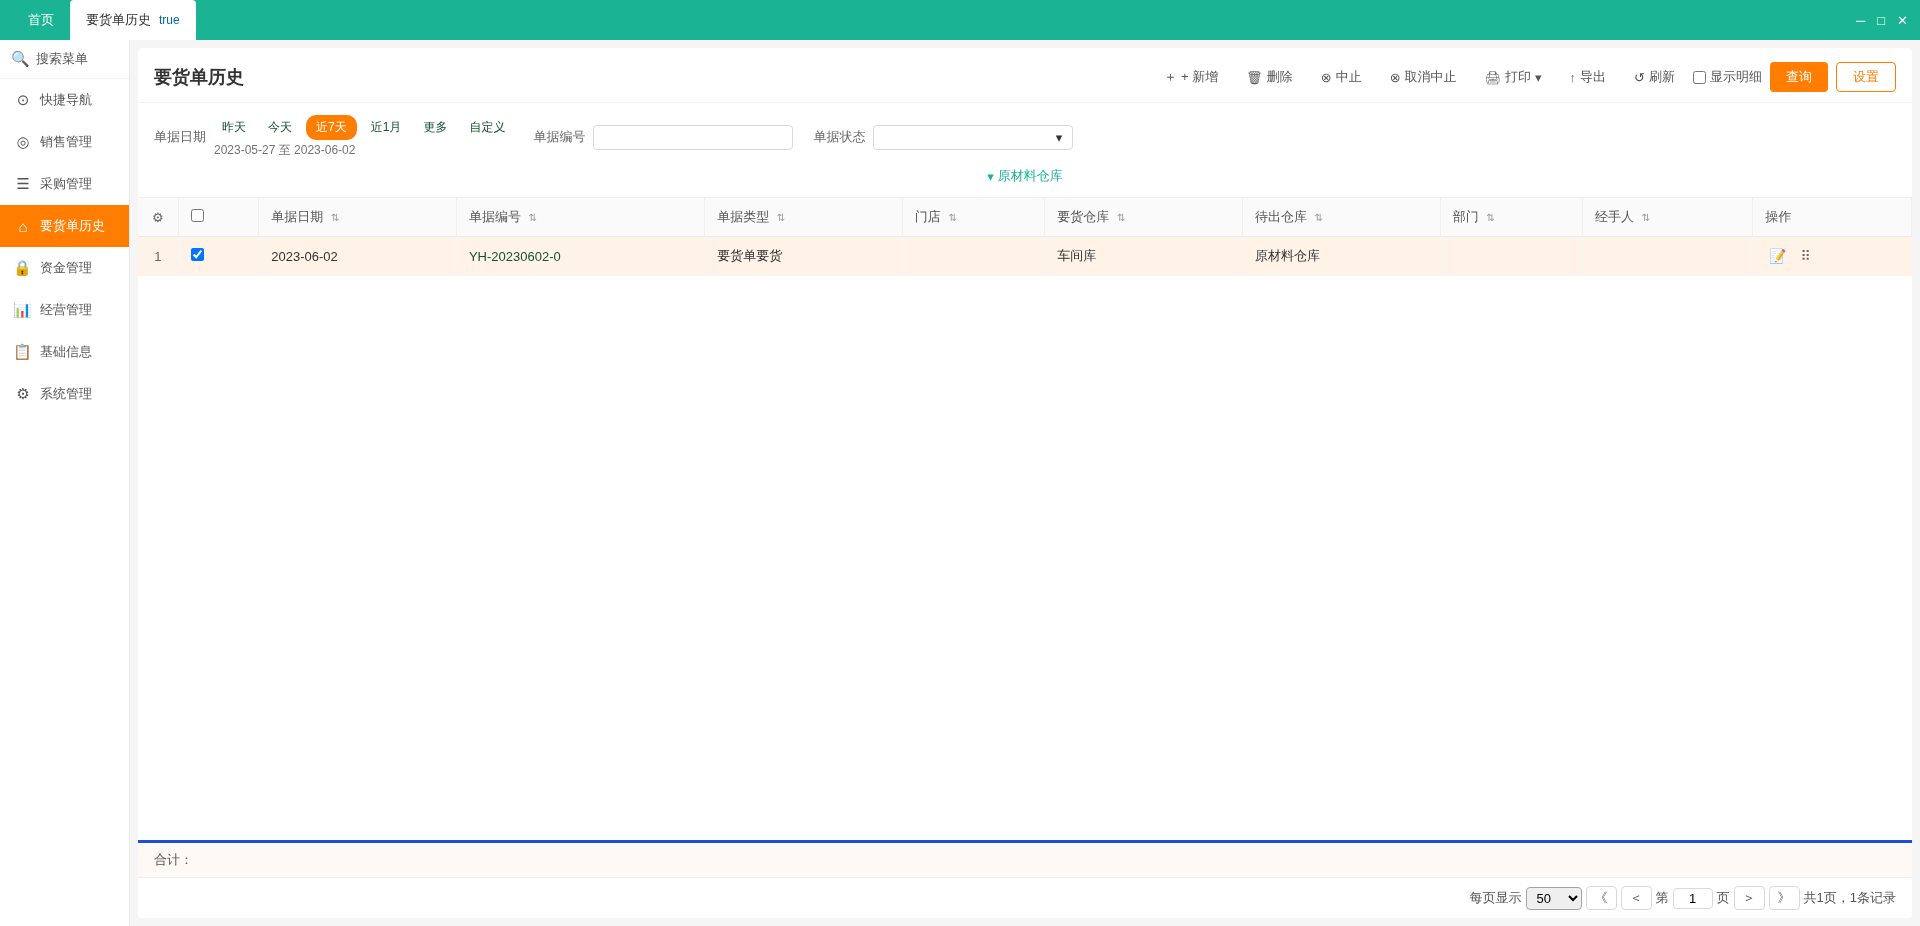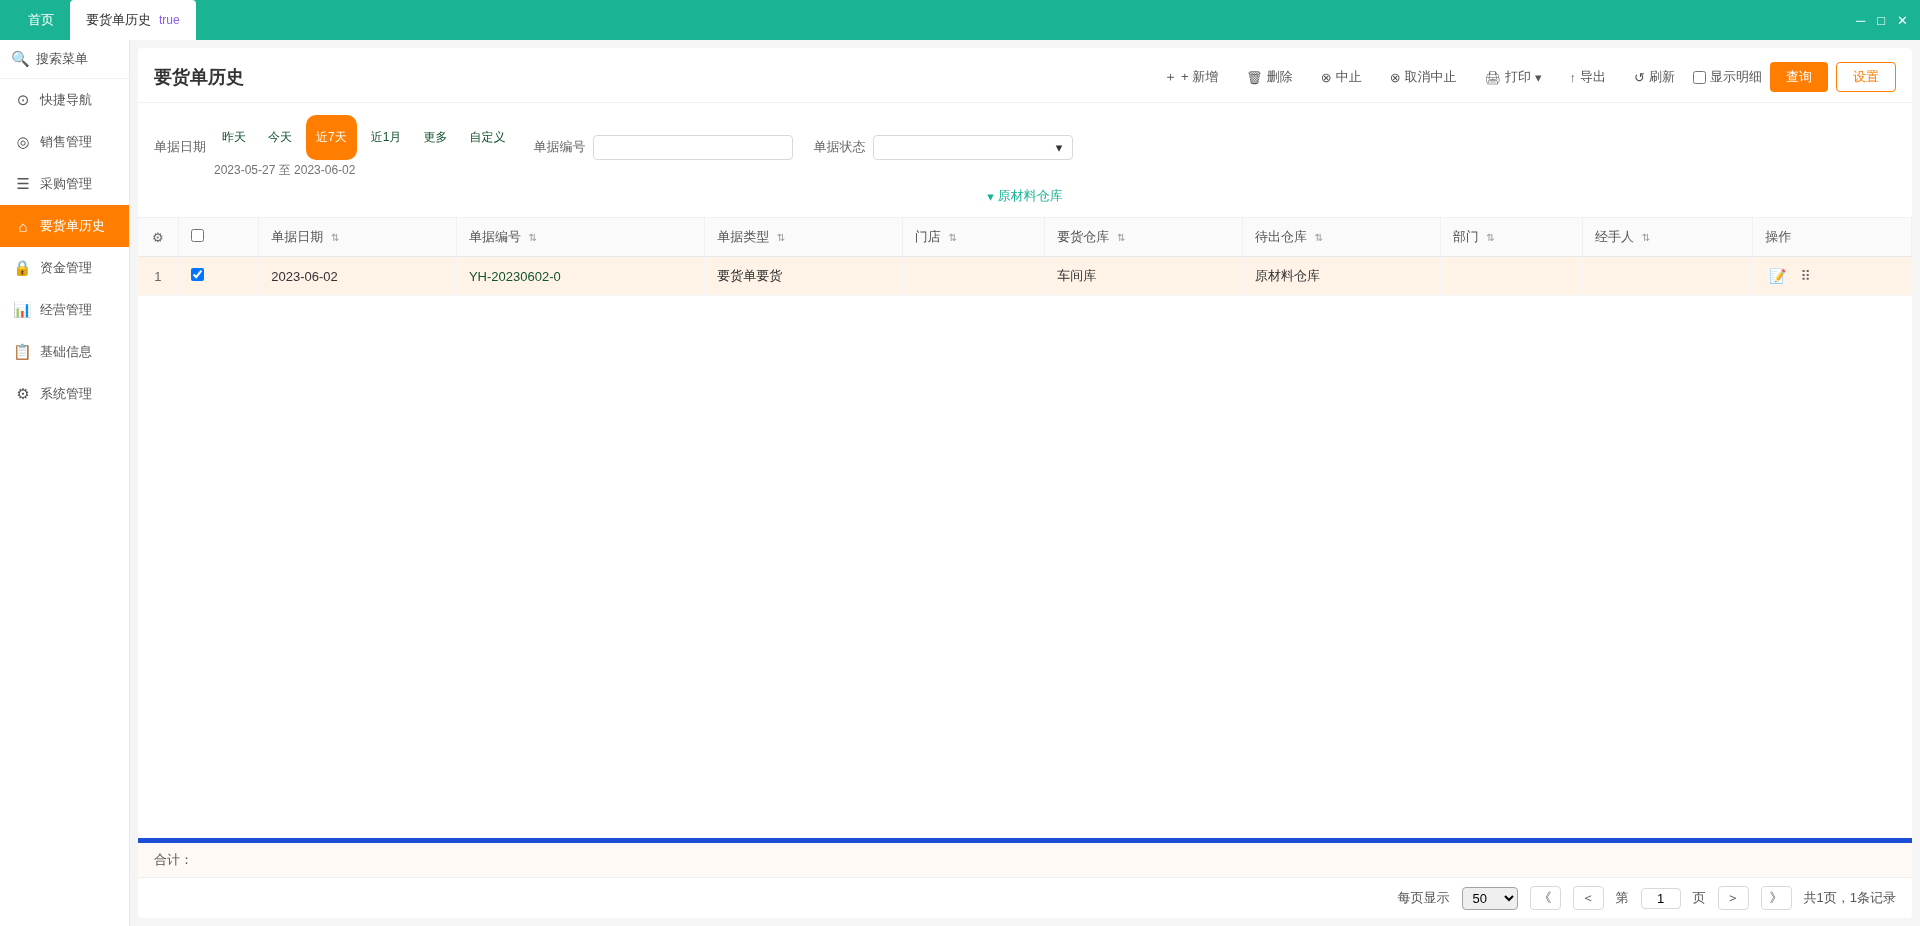--- a/index.html
+++ b/index.html
@@ -3,21 +3,21 @@
   <meta charset="utf-8">
   <style>
     * { margin: 0; padding: 0; box-sizing: border-box; }
     body { font-family: "Microsoft YaHei", "PingFang SC", sans-serif; font-size: 13px; color: #333; background: #f0f2f5; display: flex; flex-direction: column; height: 926px; overflow: hidden; }
 
     
     .top-bar { background: #1ab394; height: 40px; display: flex; align-items: center; padding: 0 12px; flex-shrink: 0; }
     .tab-item { display: flex; align-items: center; padding: 0 16px; height: 40px; line-height: 40px; color: white; font-size: 13px; cursor: pointer; position: relative; }
     .tab-item.home { background: transparent; }
     .tab-item.active { background: white; color: #333; border-radius: 4px 4px 0 0; }
-    .tab-item .tab-close { margin-left: 8px; font-size: 12px; color: #8b5cf6; cursor: pointer; }
+    .tab-item .tab-close { margin-left: 8px; font-size: 12px; color: #0369a1; cursor: pointer; }
     .top-bar-right { margin-left: auto; display: flex; align-items: center; gap: 12px; color: white; font-size: 13px; }
     .top-bar-right span { cursor: pointer; }
 
     
     .main-layout { display: flex; flex: 1; overflow: hidden; }
 
     
     .sidebar { width: 130px; background: white; border-right: 1px solid #e8e8e8; display: flex; flex-direction: column; flex-shrink: 0; }
     .sidebar-search { display: flex; align-items: center; padding: 10px 12px; gap: 6px; cursor: pointer; color: #555; font-size: 13px; border-bottom: 1px solid #f0f0f0; }
     .sidebar-item { display: flex; align-items: center; padding: 12px 14px; gap: 8px; cursor: pointer; color: #555; font-size: 13px; position: relative; }
@@ -38,21 +38,21 @@
     .show-detail { display: flex; align-items: center; gap: 4px; font-size: 13px; color: #555; }
     .show-detail input[type=checkbox] { cursor: pointer; }
 
     
     .filter-area { padding: 12px 16px; border-bottom: 1px solid #f0f0f0; flex-shrink: 0; }
     .filter-row { display: flex; align-items: center; gap: 20px; flex-wrap: wrap; }
     .filter-item { display: flex; align-items: center; gap: 8px; }
     .filter-label { color: #666; font-size: 13px; white-space: nowrap; }
     .date-filters { display: flex; align-items: center; gap: 6px; }
     .date-btn { padding: 2px 8px; border-radius: 3px; cursor: pointer; font-size: 12px; color: #14532d; background: transparent; border: none; }
-    .date-btn.active { background: #ff7d00; color: white; border-radius: 10px; padding: 14px 10px; }
+    .date-btn.active { background: #ff7d00; color: white; border-radius: 10px; padding: 4px 10px; }
     .date-range { font-size: 12px; color: #737373; margin-top: 2px; }
     .filter-input { border: 1px solid #d9d9d9; border-radius: 4px; padding: 4px 10px; font-size: 13px; width: 200px; outline: none; }
     .filter-select { border: 1px solid #d9d9d9; border-radius: 4px; padding: 4px 10px; font-size: 13px; width: 200px; outline: none; background: white; display: flex; align-items: center; justify-content: space-between; cursor: pointer; }
     .expand-more { display: flex; align-items: center; justify-content: center; gap: 4px; margin-top: 8px; cursor: pointer; color: #1ab394; font-size: 13px; }
 
     
     .table-area { flex: 1; overflow: auto; }
     table { width: 100%; border-collapse: collapse; font-size: 13px; }
     thead tr { background: #fafafa; border-bottom: 1px solid #e8e8e8; }
     thead th { padding: 10px 12px; text-align: left; font-weight: normal; color: #555; white-space: nowrap; border-right: 1px solid #f0f0f0; position: relative; }
@@ -60,24 +60,24 @@
     tbody tr { border-bottom: 1px solid #f5f5f5; }
     tbody tr.selected-row { background: #fff3e8; }
     tbody td { padding: 9px 12px; color: #333; border-right: 1px solid #f5f5f5; }
     .link-text { color: #14532d; cursor: pointer; text-decoration: none; }
     .row-num { color: #666; text-align: center; }
     .settings-col { width: 40px; text-align: center; cursor: pointer; color: #666; }
     .action-icons { display: flex; gap: 6px; align-items: center; }
     .action-icon { cursor: pointer; color: #666; font-size: 14px; padding: 2px 4px; }
 
     
-    .footer-row { background: #fef9f5; border-top: 5px solid #1d4ed8; padding: 8px 16px; font-size: 13px; color: #555; display: flex; align-items: center; flex-shrink: 0; }
-
-    
-    .pagination-bar { display: flex; align-items: center; justify-content: flex-end; padding: 8px 16px; border-top: 1px solid #f0f0f0; gap: 12px; flex-shrink: 0; background: white; }
+    .footer-row { background: #fef9f5; border-top: 3px solid #1d4ed8; padding: 8px 16px; font-size: 13px; color: #555; display: flex; align-items: center; flex-shrink: 0; }
+
+    
+    .pagination-bar { display: flex; align-items: center; justify-content: flex-end; padding: 8px 16px; border-top: 1px solid #f0f0f0; gap: 4px; flex-shrink: 0; background: white; }
     .pagination-bar span { font-size: 13px; color: #555; }
     .page-size-select { border: 1px solid #a3a3a3; border-radius: 4px; padding: 2px 6px; font-size: 13px; }
     .page-btn { border: 1px solid #d9d9d9; background: white; border-radius: 4px; padding: 2px 8px; cursor: pointer; font-size: 13px; color: #555; }
     .page-input { border: 1px solid #d9d9d9; border-radius: 4px; padding: 2px 6px; font-size: 13px; width: 40px; text-align: center; }
   </style>
 </head>
 <body>
 
 <div class="top-bar">
   <div class="tab-item home">

